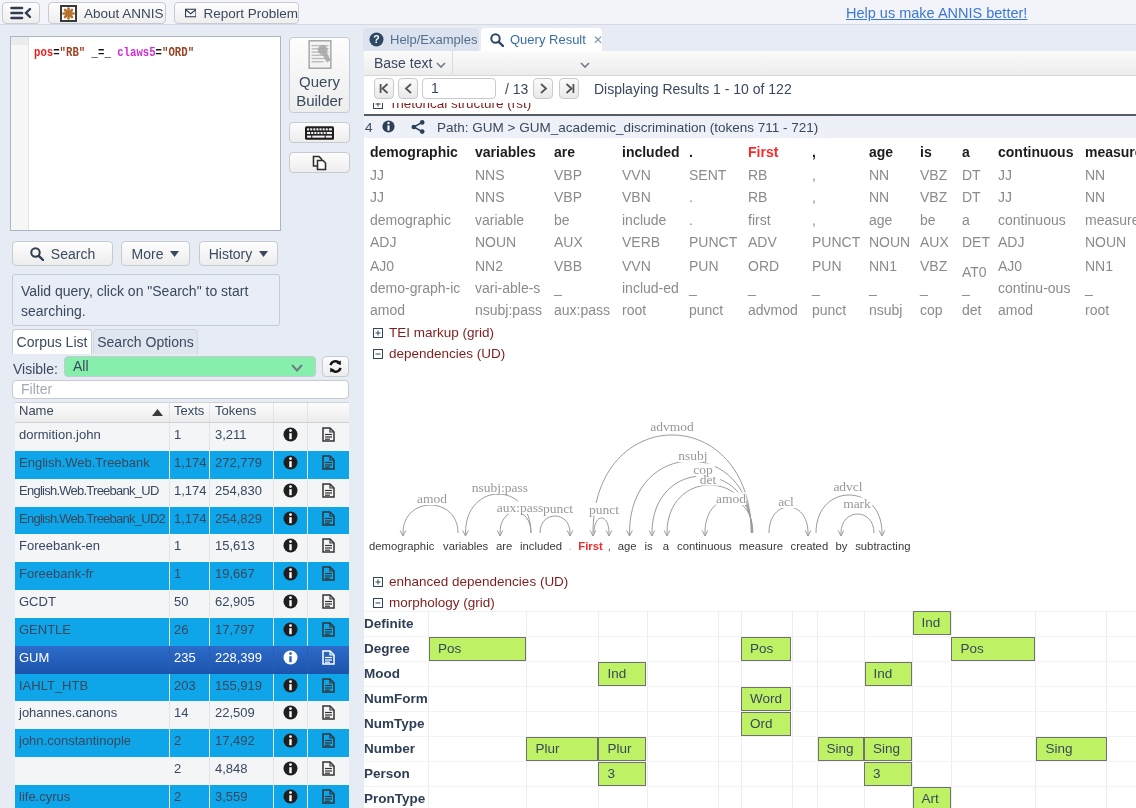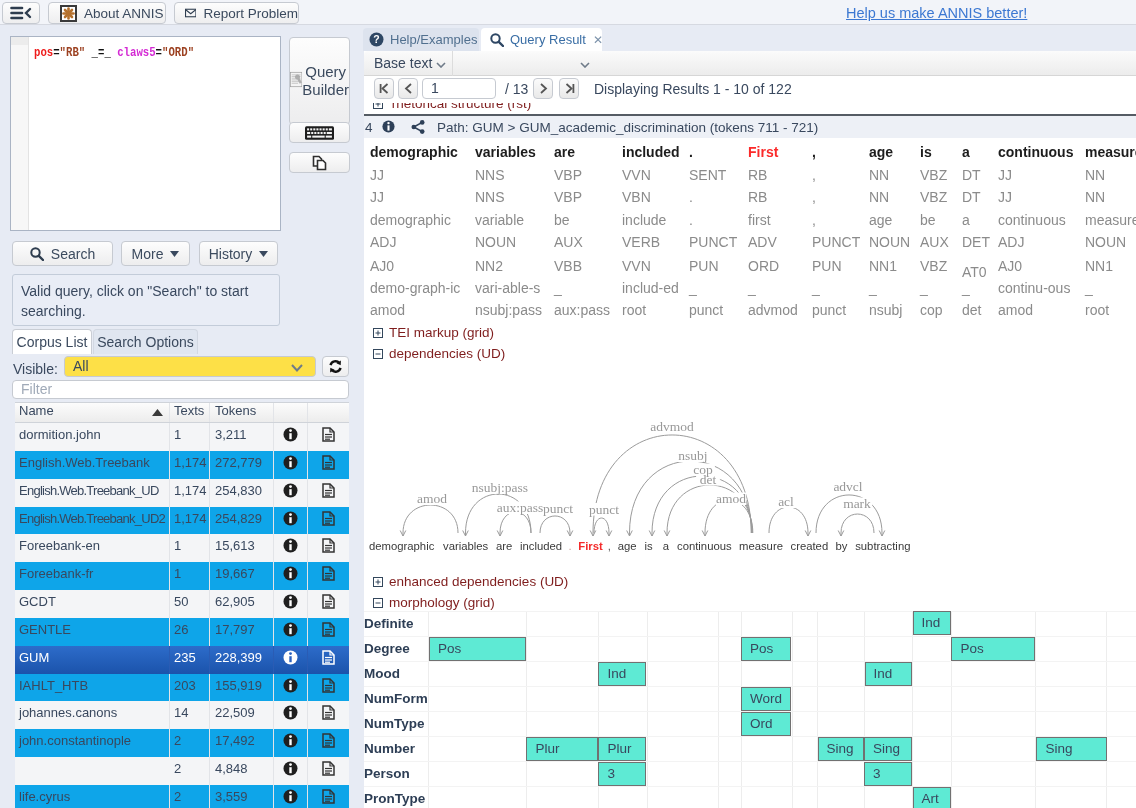--- a/index.html
+++ b/index.html
@@ -8,32 +8,32 @@
 
 #topbar { position:absolute; left:0; top:0; width:1136px; height:25px; background:#f2f4f9; border-bottom:1px solid #d6d9e1; }
 .tbtn { position:absolute; top:2px; height:22px; background:linear-gradient(#fdfdfd,#eeeeef); border:1px solid #c6cad1; border-radius:4px; display:flex; align-items:center; font-size:13.5px; color:#3b4a5e; white-space:nowrap; overflow:hidden; }
 #helplink { position:absolute; left:846px; top:5px; font-size:14.5px; color:#3c78d2; text-decoration:underline; }
 
 .btn { background:linear-gradient(#fdfdfd,#ededee); border:1px solid #c6cad1; border-radius:4px; color:#3b4a5e; display:flex; align-items:center; justify-content:center; }
 
 #qbox { position:absolute; left:10px; top:36px; width:271px; height:195px; background:#fff; border:1px solid #aab4c4; }
 #qgutter { position:absolute; left:0; top:0; width:18px; height:100%; background:#f7f7f7; border-right:1px solid #e3e3e3; }
 #qtext { position:absolute; left:23px; top:8px; font-family:"Liberation Mono",monospace; font-size:13.5px; font-weight:bold; color:#111; white-space:pre; transform:scaleX(0.79); transform-origin:0 0; }
-#qb-btn { position:absolute; left:289px; top:37px; width:61px; height:88px; font-size:14px; }
+#qb-btn { position:absolute; left:289px; top:37px; width:61px; height:76px; flex-direction:column; font-size:14px; }
 #kb-btn { position:absolute; left:289px; top:122px; width:61px; height:21px; }
 #cp-btn { position:absolute; left:289px; top:152px; width:61px; height:21px; }
 #search-btn { position:absolute; left:12px; top:241px; width:101px; height:25px; font-size:14px; }
 #more-btn { position:absolute; left:121px; top:241px; width:69px; height:25px; font-size:14px; }
 #hist-btn { position:absolute; left:199px; top:241px; width:79px; height:25px; font-size:14px; }
 #validbox { position:absolute; left:12px; top:274px; width:268px; height:52px; background:#e9edf6; border:1px solid #c3ccd9; border-radius:3px; font-size:14px; color:#39485e; padding:6px 8px; line-height:20px; }
 .ltab { position:absolute; top:329px; height:25px; font-size:14px; color:#3b4a5e; display:flex; align-items:center; justify-content:center; border-radius:4px 4px 0 0; }
 #tab-corpus { left:12px; width:80px; background:#fff; border:1px solid #c9cdd4; border-bottom:none; }
 #tab-search { left:93px; width:105px; background:#e0e6f0; border:1px solid #d2d8e2; border-bottom:none; }
 #visible-lbl { position:absolute; left:13px; top:361px; font-size:14px; color:#39485e; }
-#visible-sel { position:absolute; left:64px; top:356px; width:252px; height:21px; background:#fde047; border:1px solid #c6cad1; border-radius:4px; font-size:14px; color:#39485e; line-height:19px; padding-left:8px; }
+#visible-sel { position:absolute; left:64px; top:356px; width:252px; height:21px; background:#86efac; border:1px solid #c6cad1; border-radius:4px; font-size:14px; color:#39485e; line-height:19px; padding-left:8px; }
 #refresh-btn { position:absolute; left:322px; top:356px; width:27px; height:21px; }
 #filter { position:absolute; left:12px; top:380px; width:337px; height:19px; background:#fff; border:1px solid #c6cad1; border-radius:4px; font-size:14px; color:#a0aab8; line-height:17px; padding-left:8px; }
 
 #ctable { position:absolute; left:15px; top:402px; width:334px; height:406px; background:#0ea5e9; font-size:13px; }
 #chead { position:absolute; left:0; top:0; width:334px; height:21px; background:linear-gradient(#fcfcfc,#ececec); border-top:1px solid #cfd3d9; border-bottom:1px solid #cfd3d9; }
 .crow { position:absolute; left:0; width:334px; height:28px; }
 .crow.odd { background:#f4f5f7; }
 .crow.sel { background:linear-gradient(#2d6cca,#1b53ab); color:#fff; }
 .crow.sel .ccell { border-right-color:#2a5cb4; }
 .ccell { position:absolute; top:0; height:100%; display:flex; align-items:center; padding-bottom:5px; border-right:1px solid #e2e4e8; overflow:hidden; white-space:nowrap; }
@@ -52,21 +52,21 @@
 #pagerow { position:absolute; left:364px; top:76px; width:772px; height:27px; background:#fff; font-size:14px; color:#39485e; }
 .pbtn { position:absolute; top:2px; width:20px; height:21px; background:linear-gradient(#fbfbfb,#e9e9e9); border:1px solid #c6cad1; border-radius:4px; display:flex; align-items:center; justify-content:center; }
 #clipped { position:absolute; left:364px; top:103px; width:772px; height:11px; background:#fff; overflow:hidden; }
 #divider { position:absolute; left:364px; top:114px; width:772px; height:2px; background:#555c64; }
 #reshead { position:absolute; left:364px; top:116px; width:772px; height:22px; background:#edf0f6; font-size:13.5px; color:#39485e; }
 
 .kr { position:absolute; font-size:14px; color:#8b8b8b; white-space:nowrap; }
 .toggle { position:absolute; font-size:13.5px; color:#7f1d1d; }
 
 .mlabel { position:absolute; left:364px; font-size:13.5px; font-weight:bold; color:#2d3e55; width:70px; }
-.mbox { position:absolute; background:#5eead4; border:1px solid #717171; font-size:13.5px; color:#39485e; line-height:22px; padding-left:8px; height:24px; }
+.mbox { position:absolute; background:#bef264; border:1px solid #717171; font-size:13.5px; color:#39485e; line-height:22px; padding-left:8px; height:24px; }
 .gline { position:absolute; background:#ededed; width:1px; }
 .hline { position:absolute; background:#f3f3f3; height:1px; }
 </style>
 </head>
 <body>
 <div id="topbar"></div>
 <div class="tbtn" id="b-menu" style="left:2px; width:38px; justify-content:center;">
   <svg width="22" height="14" viewBox="0 0 22 14">
     <g stroke="#2e3d4f" stroke-width="2.6" stroke-linecap="round">
       <line x1="1.5" y1="2" x2="12" y2="2"></line>

